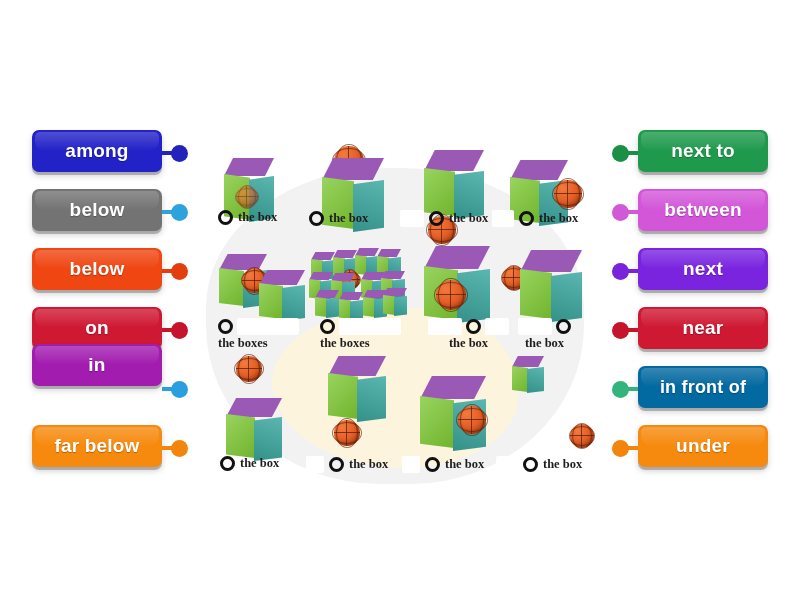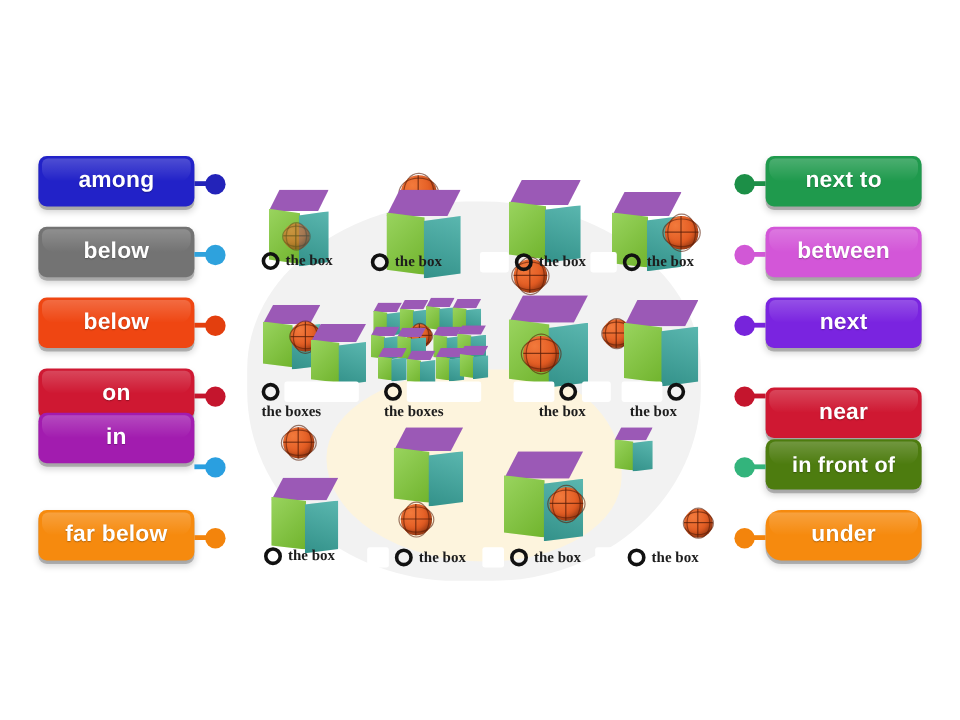--- a/index.html
+++ b/index.html
@@ -492,35 +492,35 @@
       <div class="conn-dot" style="background:#d158d6;"></div>
     </div>
 
     <div class="label-chip" style="right:32px;top:248px;background:#7a24e0;">
       <span class="chip-text">next</span>
     </div>
     <div class="connector right-side" style="top:269px;background:#7724db;">
       <div class="conn-dot" style="background:#7724db;"></div>
     </div>
 
-    <div class="label-chip" style="right:32px;top:307px;background:#cf1832;margin-top:16px;">
+    <div class="label-chip" style="right:32px;top:307px;background:#cf1832;">
       <span class="chip-text">near</span>
     </div>
     <div class="connector right-side" style="top:328px;background:#c4152d;">
       <div class="conn-dot" style="background:#c4152d;"></div>
     </div>
 
-    <div class="label-chip" style="right:32px;top:366px;background:#4d7c0f;font-size:18px;">
+    <div class="label-chip" style="right:32px;top:366px;background:#0369a1;font-size:18px;">
       <span class="chip-text">in front of</span>
     </div>
     <div class="connector right-side" style="top:387px;background:#33b47c;">
       <div class="conn-dot" style="background:#33b47c;"></div>
     </div>
 
-    <div class="label-chip" style="right:32px;top:425px;background:#f68a0e;border-radius:13px;">
+    <div class="label-chip" style="right:32px;top:425px;background:#f68a0e;">
       <span class="chip-text">under</span>
     </div>
     <div class="connector right-side" style="top:446px;background:#f3840c;">
       <div class="conn-dot" style="background:#f3840c;"></div>
     </div>
   </div>
 
 </div>
 
 </body></html>

